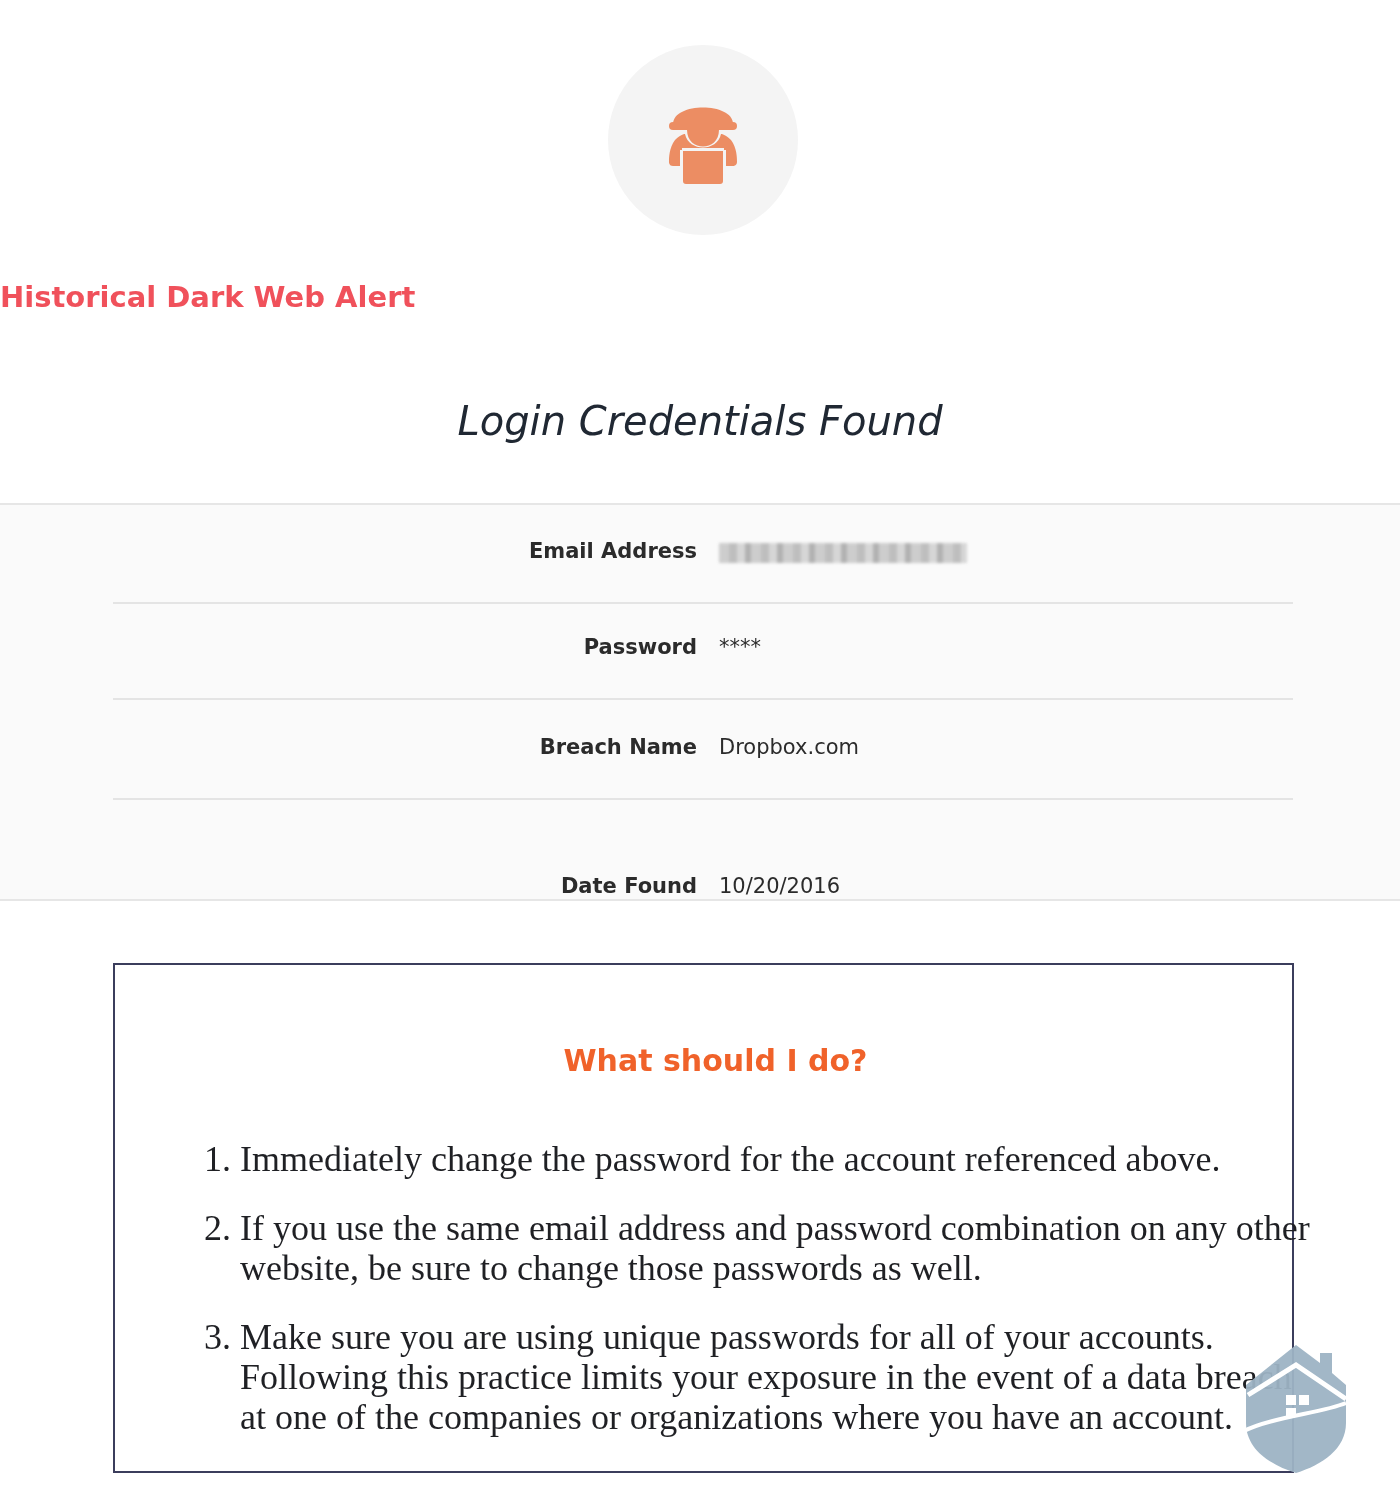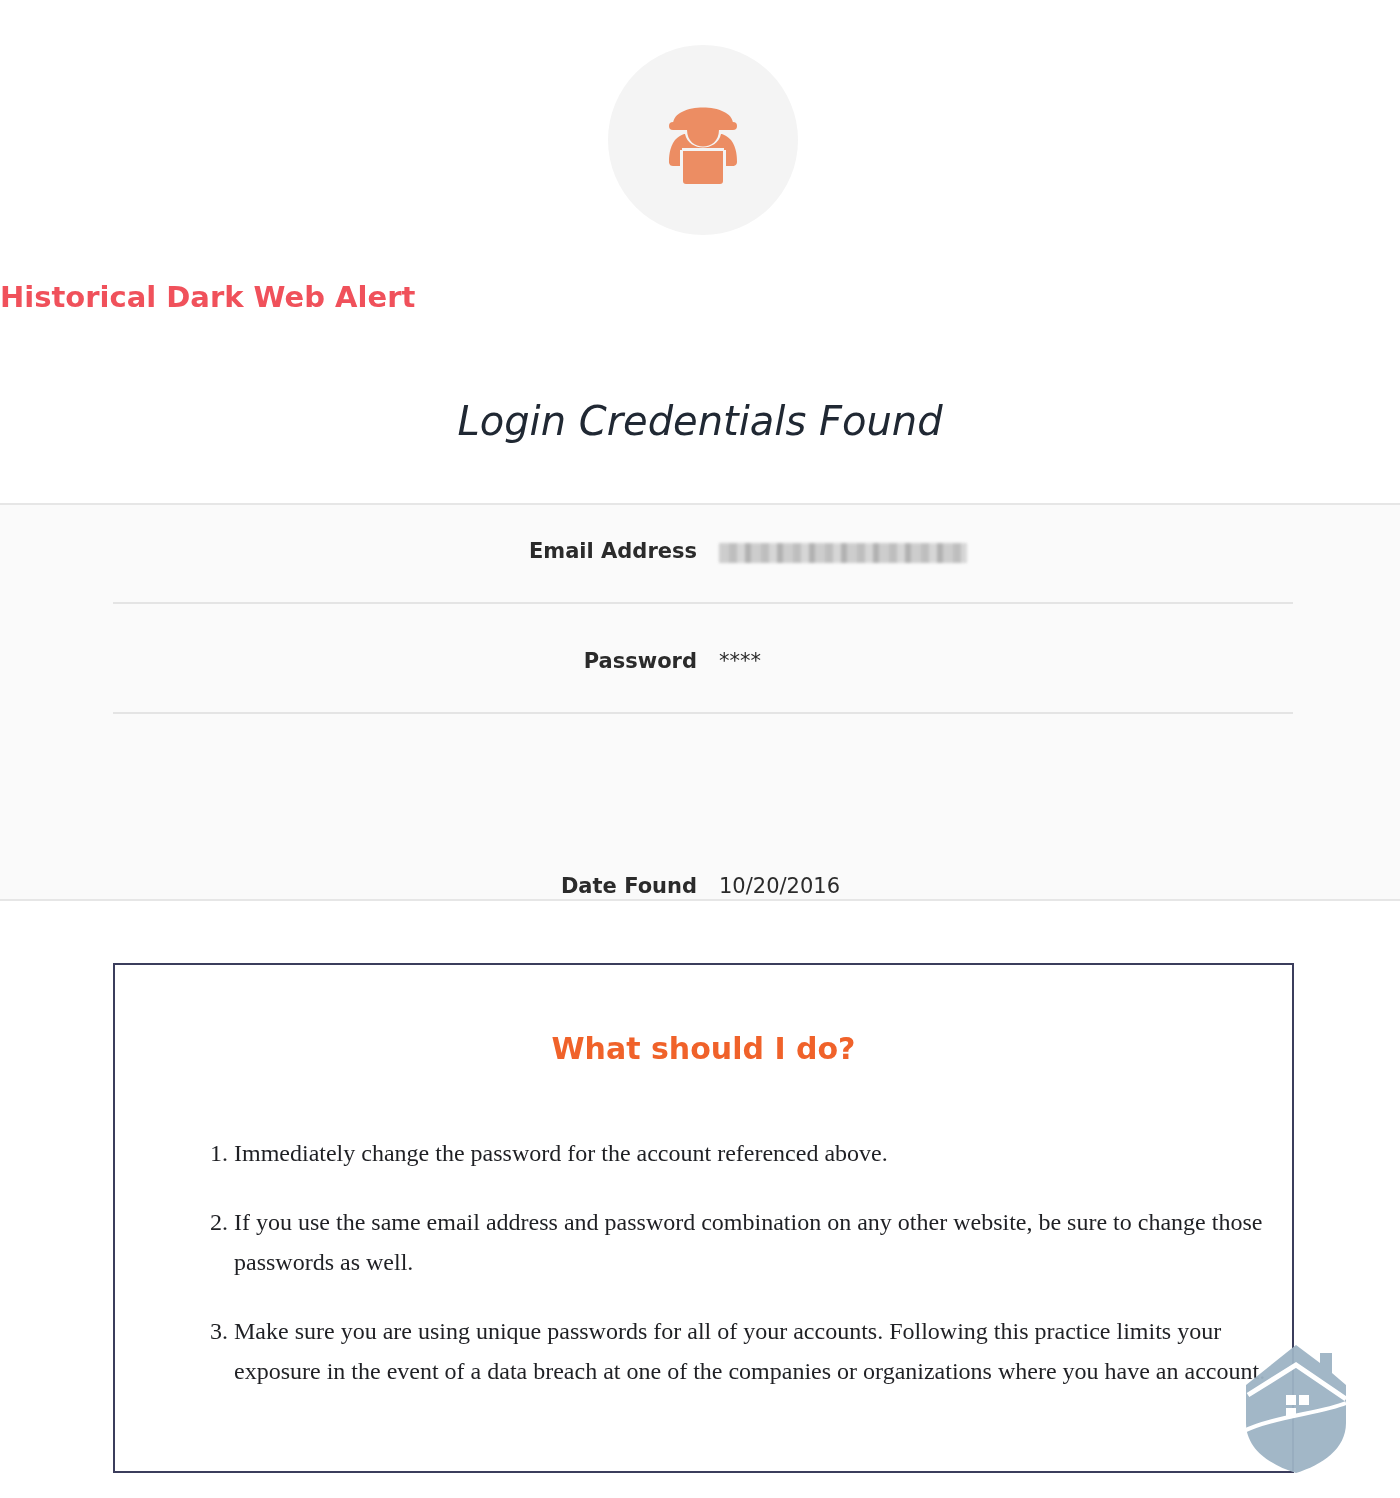--- a/index.html
+++ b/index.html
@@ -15,24 +15,24 @@
              border-top:2px solid #e6e6e6; border-bottom:2px solid #e6e6e6; }
   .row { position:absolute; left:113px; width:1180px; height:97px; }
   .row.sep { border-bottom:2px solid #e4e4e4; }
   .row .lbl { position:absolute; right:596px; top:34px; font-size:21px; font-weight:bold; color:#2b2b2b; white-space:nowrap; }
   .row .val { position:absolute; left:606px; top:34px; font-size:21px; color:#2b2b2b; white-space:nowrap; }
   .blur { display:inline-block; width:248px; height:20px; margin-top:4px;
           background:repeating-linear-gradient(90deg,#c9c9c9 0 10px,#b8b8b8 10px 18px,#d3d3d3 18px 26px,#aaaaaa 26px 32px);
           filter:blur(1.5px); opacity:.9; }
   .advice { position:absolute; left:113px; top:963px; width:1177px; height:506px;
             border:2px solid #3b3d5c; background:#fff; }
-  .advice h2 { position:absolute; left:0; width:100%; top:66px; margin:0; text-align:center;
+  .advice h2 { position:absolute; left:0; width:100%; top:66px; margin:12px; text-align:center;
                color:#f0622a; font-size:30px; font-weight:bold; }
-  .advice ol { position:absolute; left:78px; top:156px; width:1070px; margin:12px; padding:0 0 0 29px;
-               font-family:"Liberation Serif", serif; font-size:24px; line-height:40px; color:#1f2024; }
+  .advice ol { position:absolute; left:78px; top:156px; width:1070px; margin:18px; padding:0 0 0 29px;
+               font-family:"Liberation Serif", serif; font-size:36px; line-height:40px; color:#1f2024; }
   .advice li { margin-bottom:29px; }
   .logo { position:absolute; left:1242px; top:1343px; width:108px; height:130px; }
 </style>
 </head>
 <body>
 
 <div class="avatar">
   <svg width="96" height="92" viewBox="0 0 96 92">
     <g fill="#ec8d63">
       <path d="M18 30 C18 8 78 8 78 30 Z"></path>
@@ -48,23 +48,27 @@
 </div>
 
 <div class="alert-title">Historical Dark Web Alert</div>
 <div class="page-title">Login Credentials Found</div>
 
 <div class="details">
   <div class="row sep" style="top:0px;">
     <span class="lbl">Email Address</span>
     <span class="val"><span class="blur"></span></span>
   </div>
-  <div class="row sep" style="top:110px;">
+  <div class="row sep" style="top:96px;">
     <span class="lbl">Password</span>
     <span class="val">****</span>
+  </div>
+  <div class="row sep" style="top:196px;">
+    <span class="lbl">Breach Name</span>
+    <span class="val">Dropbox.com</span>
   </div>
   <div class="row" style="top:294px;margin-top:41px;">
     <span class="lbl">Date Found</span>
     <span class="val">10/20/2016</span>
   </div>
 </div>
 
 <div class="advice">
   <h2>What should I do?</h2>
   <ol>

